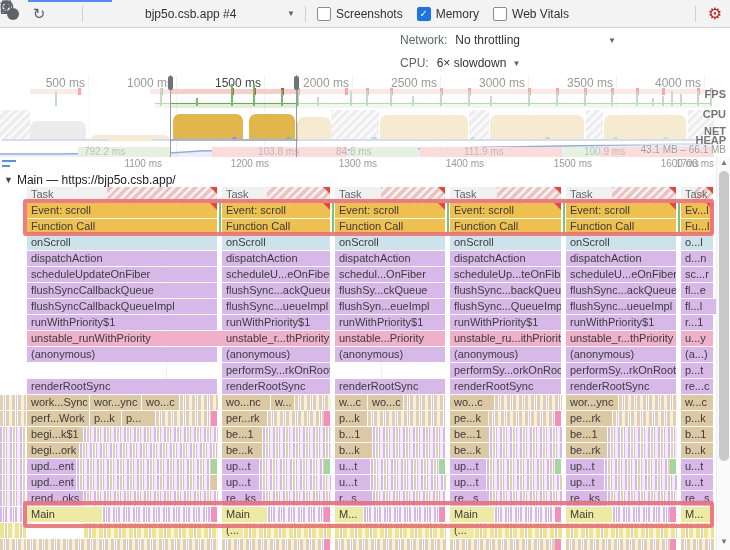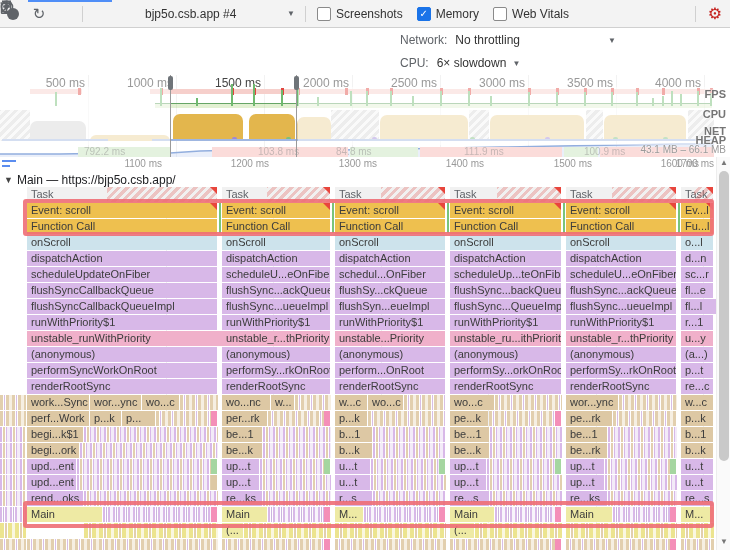--- a/index.html
+++ b/index.html
@@ -316,21 +316,20 @@
       <div class="blk b-ev tri" style="left: 27px; top: 16px; width: 190px; height: 15px;">Event: scroll</div>
       <div class="blk b-fn" style="left: 27px; top: 32px; width: 190px; height: 15px;">Function Call</div>
       <div class="blk b-on" style="left: 27px; top: 48px; width: 190px; height: 15px;">onScroll</div>
       <div class="blk b-pu" style="left: 27px; top: 64px; width: 190px; height: 15px;">dispatchAction</div>
       <div class="blk b-pu" style="left: 27px; top: 80px; width: 190px; height: 15px;">scheduleUpdateOnFiber</div>
       <div class="blk b-pu" style="left: 27px; top: 96px; width: 190px; height: 15px;">flushSyncCallbackQueue</div>
       <div class="blk b-pu" style="left: 27px; top: 112px; width: 190px; height: 15px;">flushSyncCallbackQueueImpl</div>
       <div class="blk b-pu" style="left: 27px; top: 128px; width: 190px; height: 15px;">runWithPriority$1</div>
       <div class="blk b-pk" style="left: 27px; top: 144px; width: 196px; height: 15px;">unstable_runWithPriority</div>
       <div class="blk b-pu" style="left: 27px; top: 160px; width: 190px; height: 15px;">(anonymous)</div>
-      <div class="blk b-pu" style="left: 27px; top: 176px; width: 190px; height: 15px;">performSyncWorkOnRoot</div>
       <div class="blk b-pu" style="left: 27px; top: 192px; width: 190px; height: 15px;">renderRootSync</div>
       <div class="blk b-tn" style="left: 27px; top: 208px; width: 62px; height: 15px;">work...Sync</div>
       <div class="blk b-tn" style="left: 90px; top: 208px; width: 51px; height: 15px;">wor...ync</div>
       <div class="blk b-tn" style="left: 142px; top: 208px; width: 37px; height: 15px;">wo...c</div>
       <div class="blk tex-tan" style="left: 180px; top: 208px; width: 38px; height: 15px;"></div>
       <div class="blk b-tn" style="left: 27px; top: 224px; width: 62px; height: 15px;">perf...Work</div>
       <div class="blk b-tn" style="left: 90px; top: 224px; width: 31px; height: 15px;">p...k</div>
       <div class="blk b-tn" style="left: 122px; top: 224px; width: 33px; height: 15px;">p...</div>
       <div class="blk tex-tan" style="left: 156px; top: 224px; width: 55px; height: 15px;"></div>
       <div class="blk end-pink" style="left: 211px; top: 224px; width: 6px; height: 15px;"></div>
@@ -392,21 +391,20 @@
       <div class="blk b-ev tri" style="left: 335px; top: 16px; width: 110px; height: 15px;">Event: scroll</div>
       <div class="blk b-fn" style="left: 335px; top: 32px; width: 110px; height: 15px;">Function Call</div>
       <div class="blk b-on" style="left: 335px; top: 48px; width: 110px; height: 15px;">onScroll</div>
       <div class="blk b-pu" style="left: 335px; top: 64px; width: 110px; height: 15px;">dispatchAction</div>
       <div class="blk b-pu" style="left: 335px; top: 80px; width: 110px; height: 15px;">schedul...OnFiber</div>
       <div class="blk b-pu" style="left: 335px; top: 96px; width: 110px; height: 15px;">flushSy...ckQueue</div>
       <div class="blk b-pu" style="left: 335px; top: 112px; width: 110px; height: 15px;">flushSyn...eueImpl</div>
       <div class="blk b-pu" style="left: 335px; top: 128px; width: 110px; height: 15px;">runWithPriority$1</div>
       <div class="blk b-pk" style="left: 335px; top: 144px; width: 110px; height: 15px;">unstable...Priority</div>
       <div class="blk b-pu" style="left: 335px; top: 160px; width: 110px; height: 15px;">(anonymous)</div>
-      <div class="blk b-pu" style="left: 335px; top: 176px; width: 110px; height: 15px;">perform...OnRoot</div>
       <div class="blk b-pu" style="left: 335px; top: 192px; width: 110px; height: 15px;">renderRootSync</div>
       <div class="blk b-tn" style="left: 335px; top: 208px; width: 32px; height: 15px;">w...c</div>
       <div class="blk b-tn" style="left: 368px; top: 208px; width: 35px; height: 15px;">wo...c</div>
       <div class="blk tex-tan" style="left: 404px; top: 208px; width: 42px; height: 15px;"></div>
       <div class="blk b-tn" style="left: 335px; top: 224px; width: 32px; height: 15px;">p...k</div>
       <div class="blk tex-tan" style="left: 368px; top: 224px; width: 78px; height: 15px;"></div>
       <div class="blk b-tn" style="left: 335px; top: 240px; width: 37px; height: 15px;">b...1</div>
       <div class="blk tex-mix" style="left: 373px; top: 240px; width: 73px; height: 15px;"></div>
       <div class="blk b-tn" style="left: 335px; top: 256px; width: 37px; height: 15px;">b...k</div>
       <div class="blk tex-mix" style="left: 373px; top: 256px; width: 73px; height: 15px;"></div>

